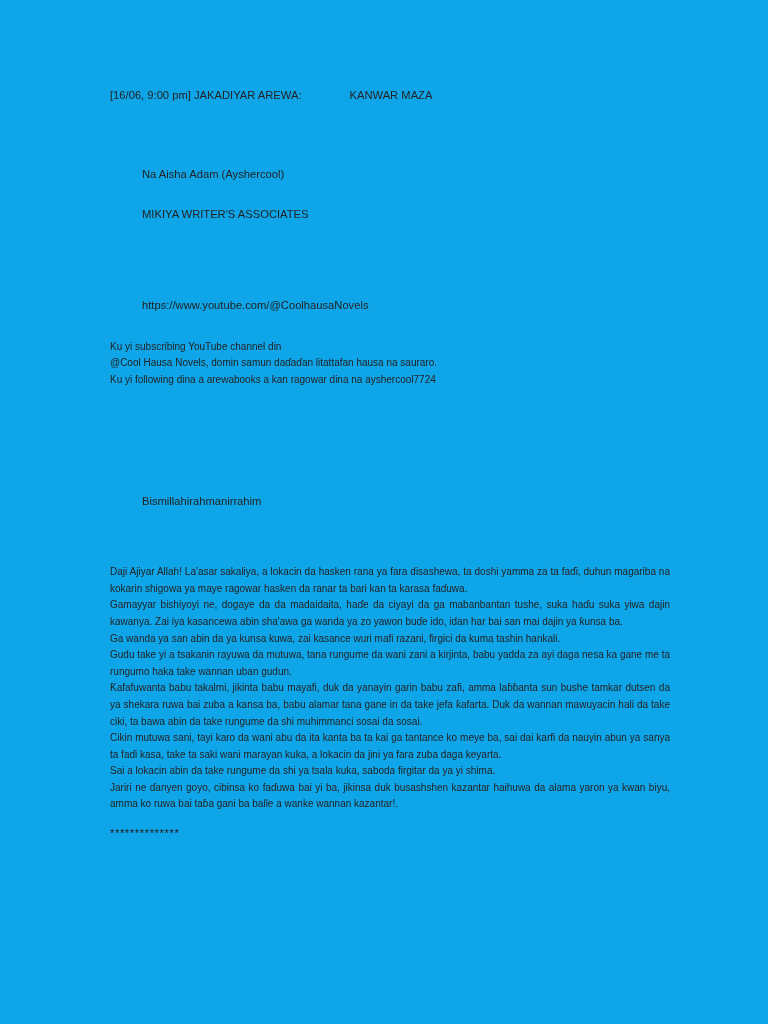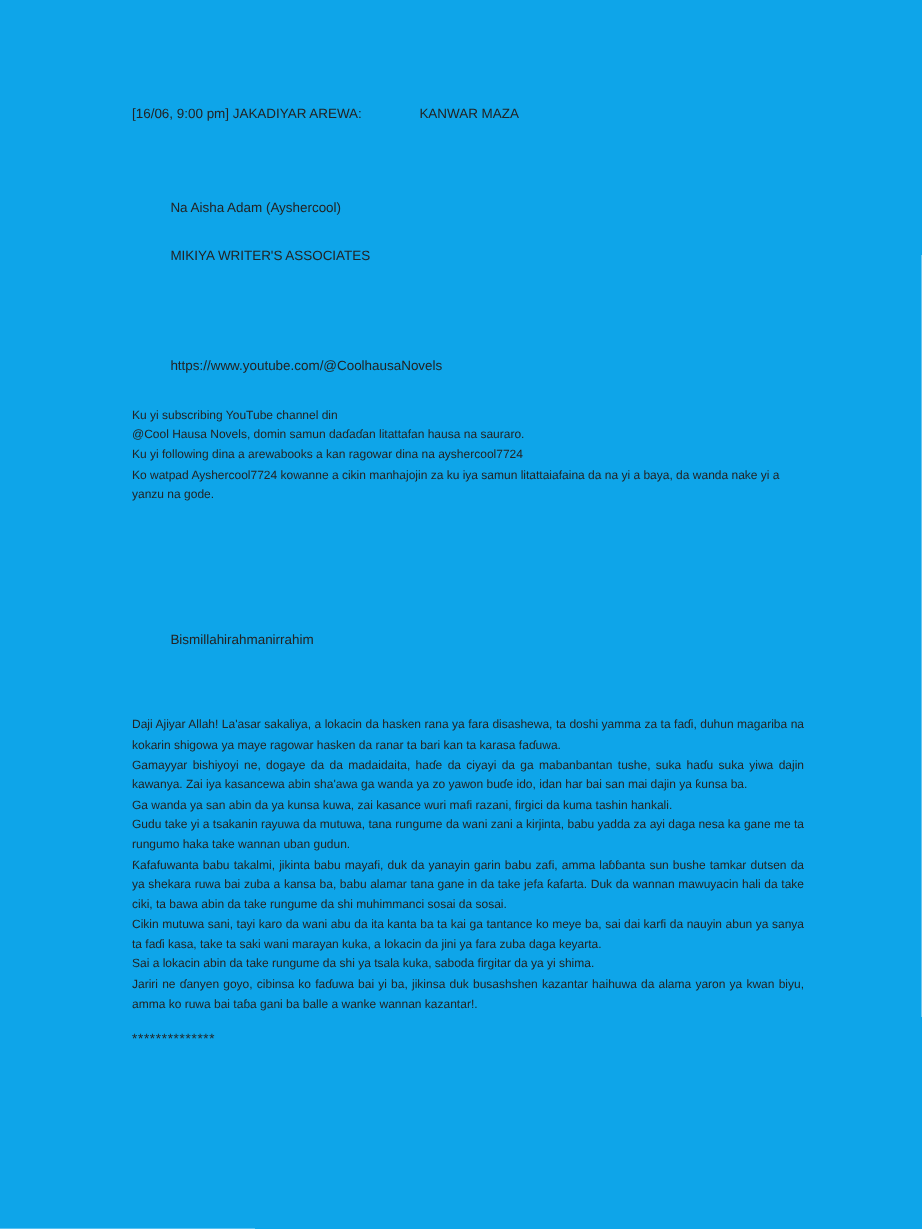--- a/index.html
+++ b/index.html
@@ -84,21 +84,20 @@
 
     <div style="height:78px"></div>
 
     <div class="line">https://www.youtube.com/@CoolhausaNovels</div>
 
     <div class="gap-m"></div>
 
     <div class="para para-left">Ku yi subscribing  YouTube channel din</div>
     <div class="para para-left">@Cool Hausa Novels, domin samun daɗaɗan litattafan hausa na sauraro.</div>
     <div class="para para-left">Ku yi following dina a arewabooks a kan ragowar dina na ayshercool7724</div>
-    <div class="para para-left">Ko watpad Ayshercool7724 kowanne a cikin manhajojin za ku iya samun litattaiafaina da na yi a baya, da wanda nake yi a yanzu na gode.</div>
 
     <div class="gap-l"></div>
 
 
     <div class="gap-l"></div>
 
 
     <div class="gap-m"></div>
 
     <div class="line">Bismillahirahmanirrahim</div>

